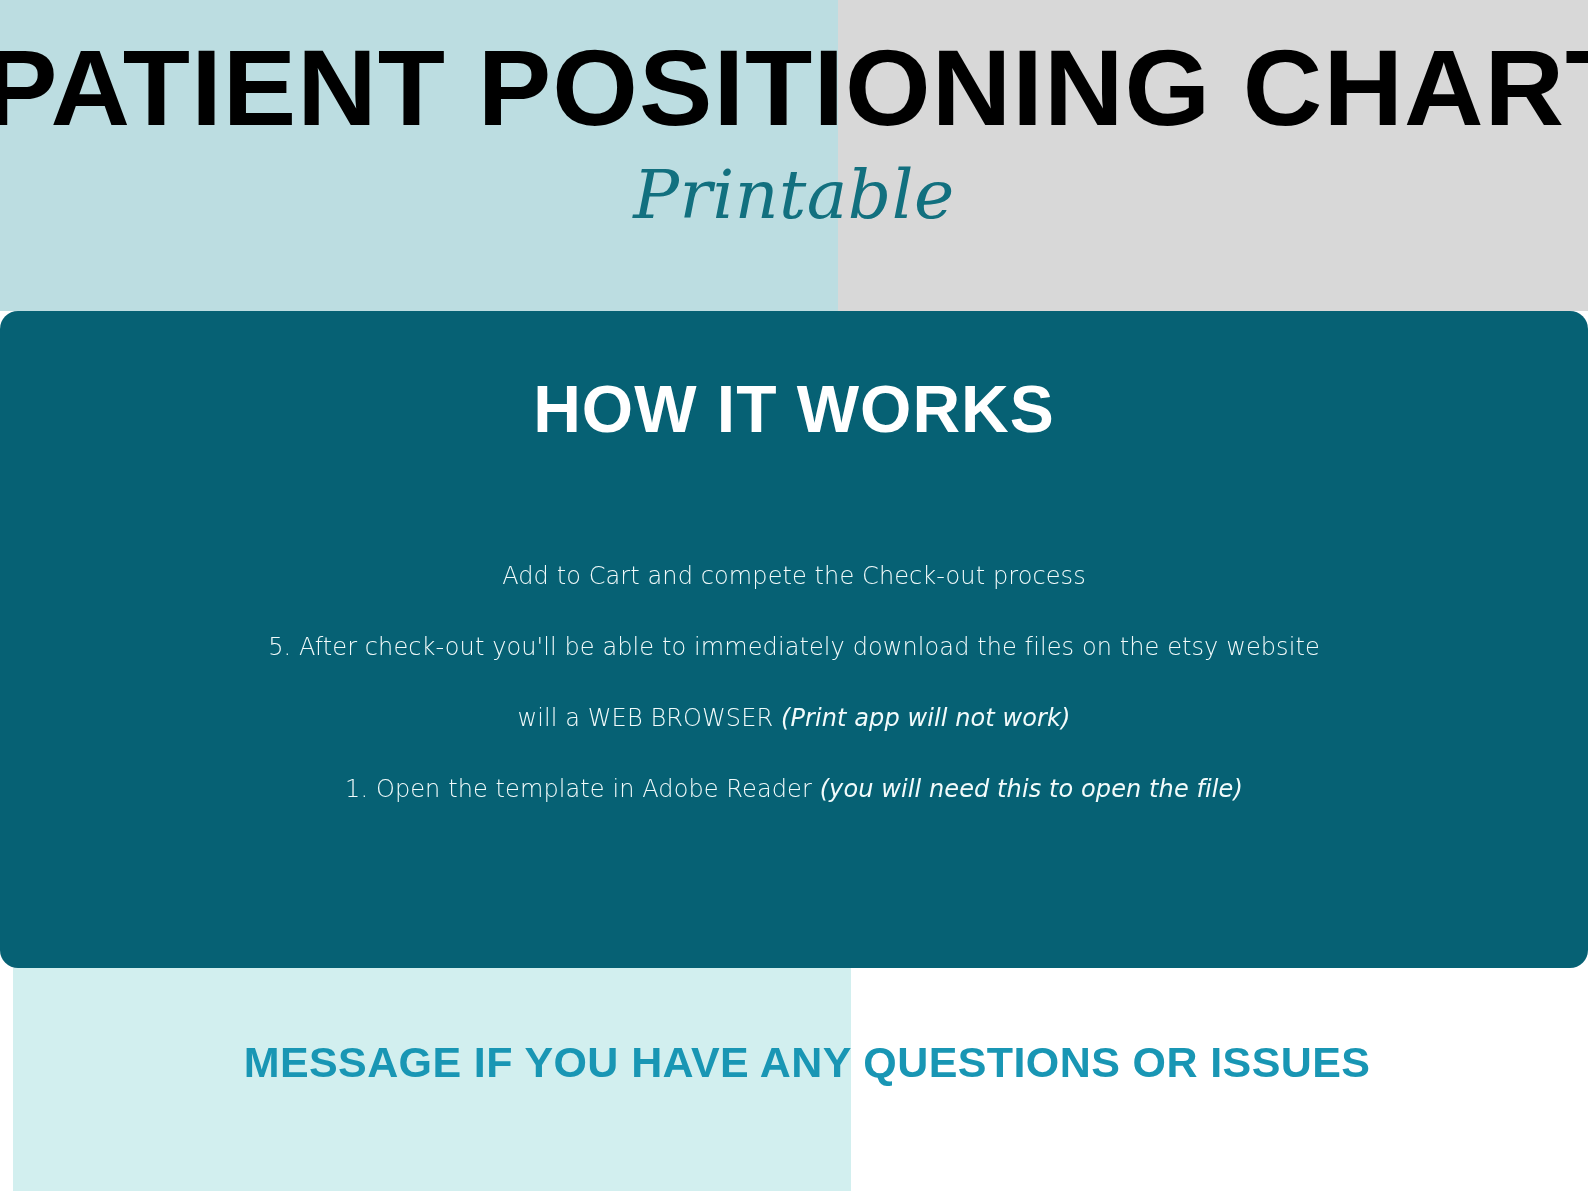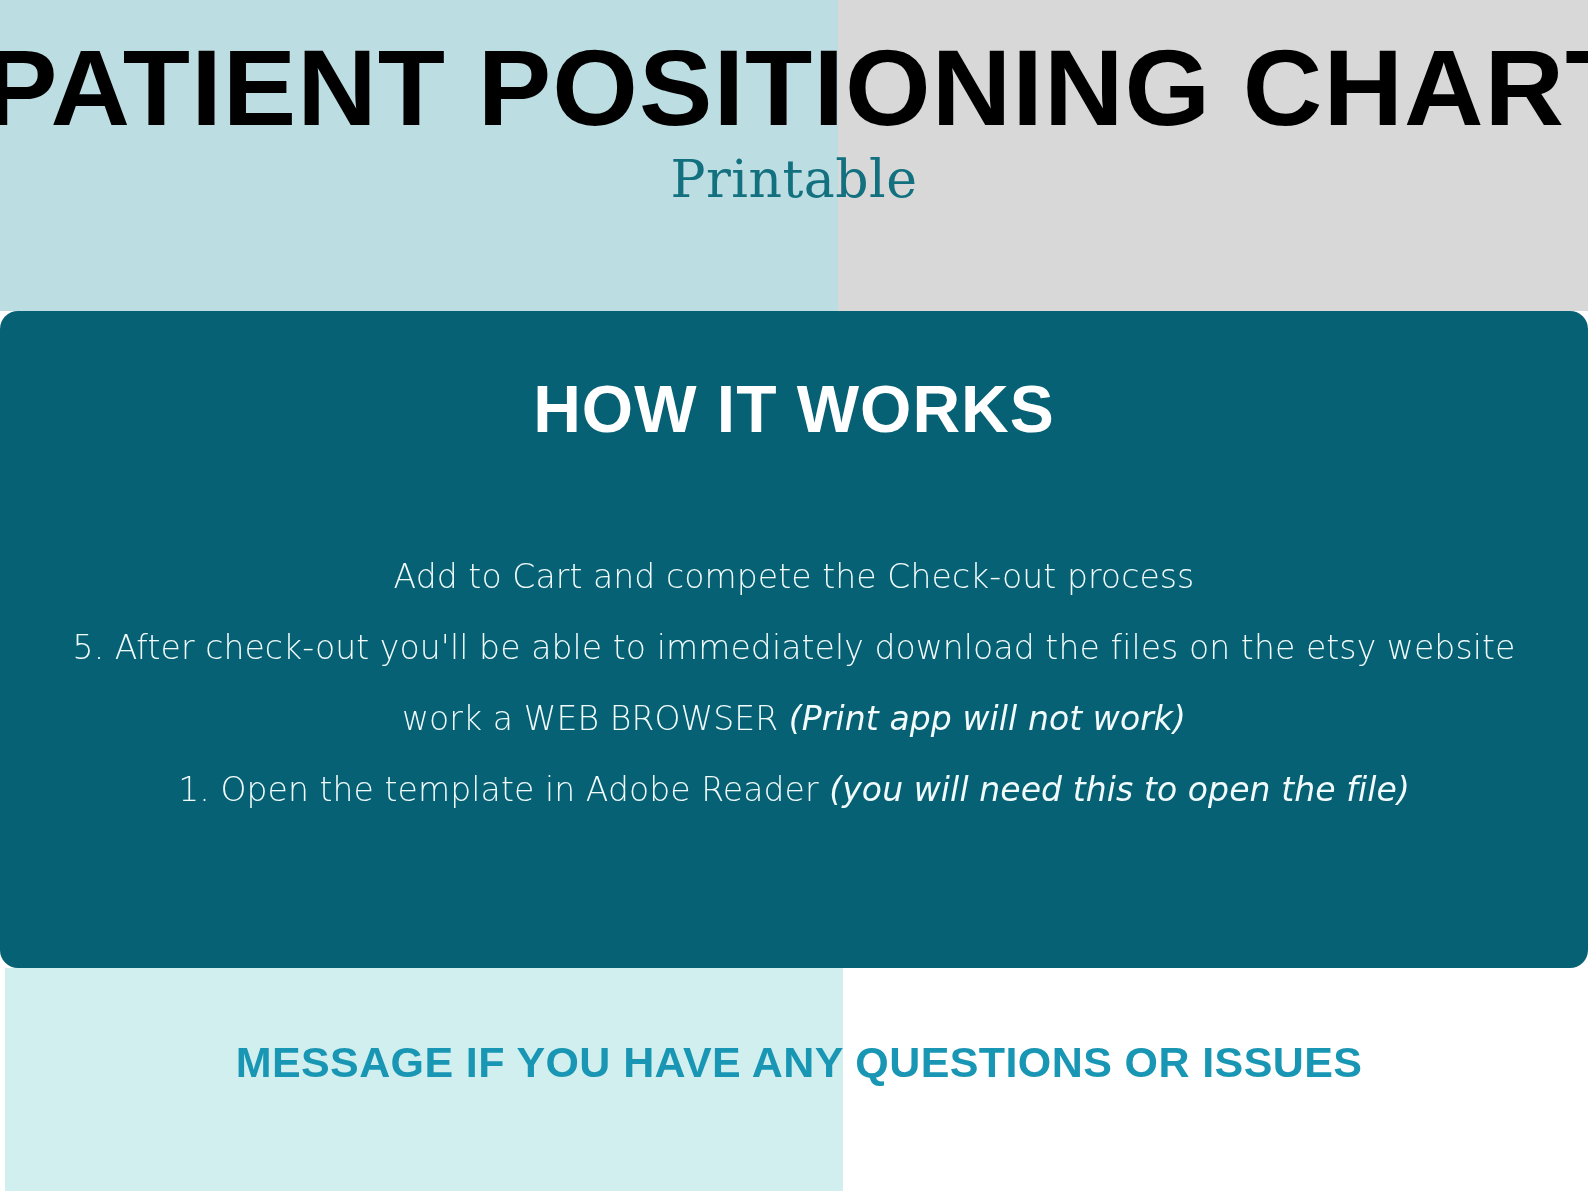--- a/index.html
+++ b/index.html
@@ -61,27 +61,28 @@
     font-size: 108px;
     line-height: 1.0;
     letter-spacing: 1px;
     transform: scaleX(1.02);
     transform-origin: center top;
     white-space: nowrap;
   }
   .page-subtitle {
     position: absolute;
     left: 0;
-    top: 153px;
+    top: 161px;
     width: 1588px;
     text-align: center;
     color: #12707f;
     font-family: "DejaVu Serif", serif;
+    font-style: italic;
     font-weight: 400;
-    font-size: 52px;
+    font-size: 68px;
     line-height: 1.0;
     letter-spacing: 0.5px;
     white-space: nowrap;
   }
 
   
   .how-panel {
     position: absolute;
     left: 0;
     top: 311px;
@@ -113,33 +114,33 @@
     padding: 0;
     list-style: none;
   }
   .step-line {
     display: block;
     width: 1588px;
     text-align: center;
     color: #f2fbfb;
     font-family: "DejaVu Sans", sans-serif;
     font-weight: 300;
-    font-size: 33px;
+    font-size: 24px;
     line-height: 71px;
     letter-spacing: 0.1px;
     white-space: nowrap;
   }
   .step-line .em {
     font-style: italic;
   }
 
   
   .footer-band {
     position: absolute;
-    left: 5px;
+    left: 13px;
     top: 968px;
     width: 1448px;
     height: 223px;
     background: #fef9c3;
     overflow: hidden;
   }
   .footer-left-block {
     position: absolute;
     left: 0;
     top: 0;
@@ -186,21 +187,21 @@
     <div class="how-heading">HOW IT WORKS</div>
 
     <ul class="steps-list">
       <li class="step-line">
         <span>Add to Cart and compete the Check-out process</span>
       </li>
       <li class="step-line">
         <span>5. After check-out you'll be able to immediately download the files on the etsy website</span>
       </li>
       <li class="step-line">
-        <span>work a WEB BROWSER </span><span class="em">(Print app will not work)</span>
+        <span>will a WEB BROWSER </span><span class="em">(Print app will not work)</span>
       </li>
       <li class="step-line">
         <span>1. Open the template in Adobe Reader </span><span class="em">(you will need this to open the file)</span>
       </li>
     </ul>
   </div>
 
   <div class="footer-band">
     <div class="footer-left-block"></div>
     <div class="footer-right-block"></div>

